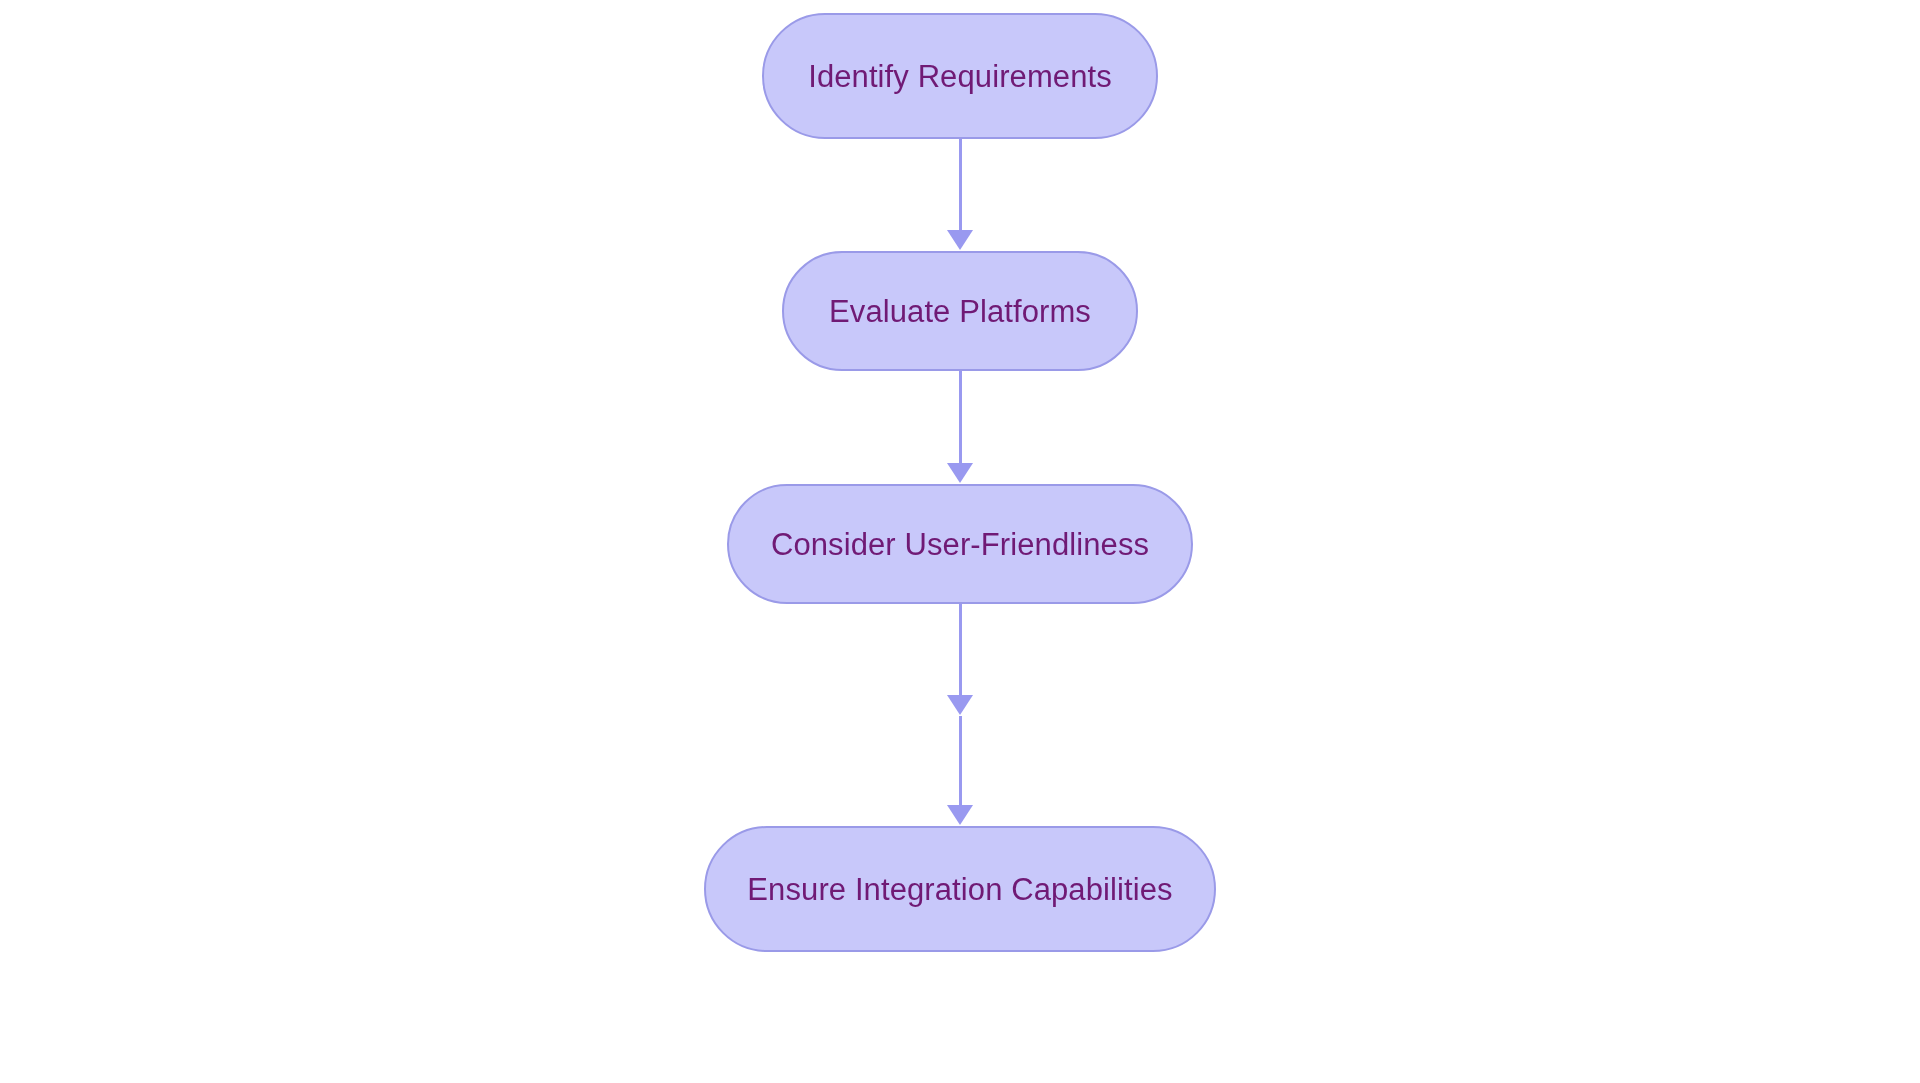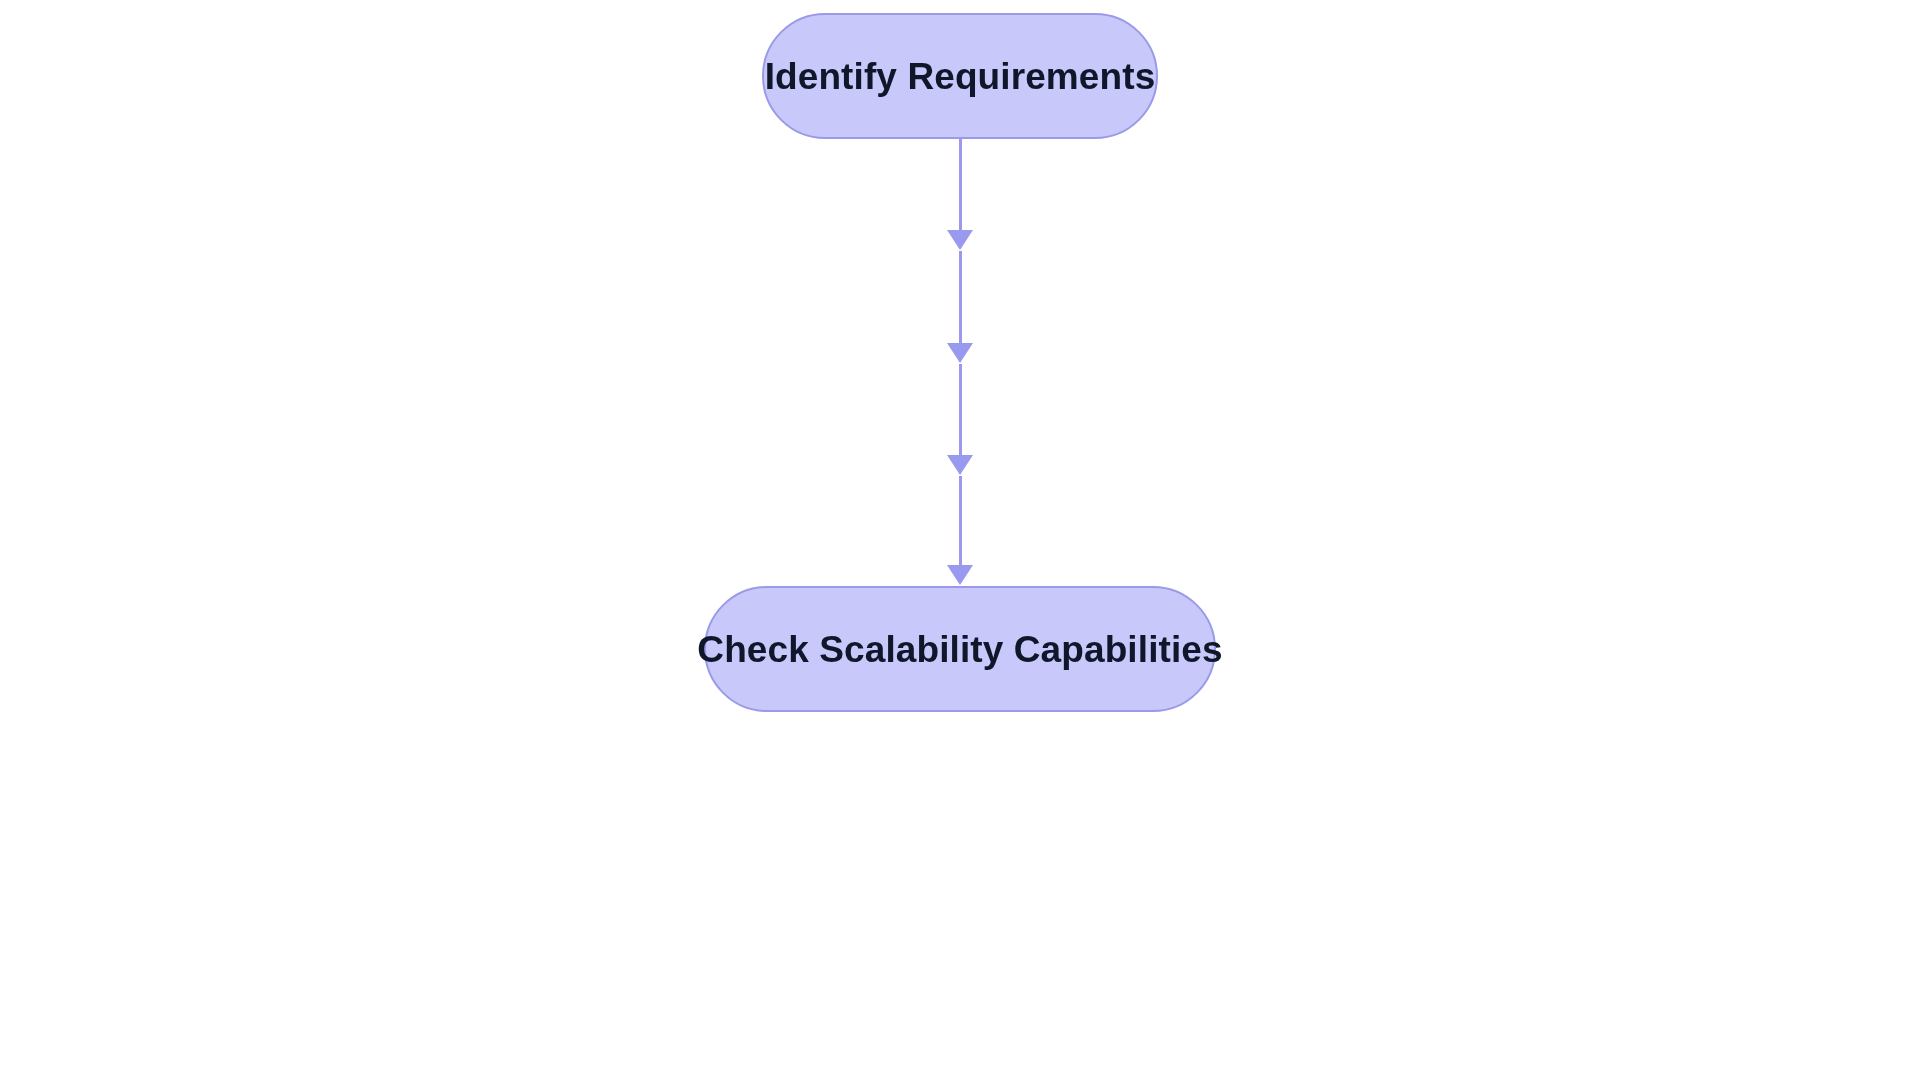--- a/index.html
+++ b/index.html
@@ -46,24 +46,24 @@
     background: #c8c8fa;
     border: 2px solid #9a9ae8;
     border-radius: 999px;
     color: #3333cc;
     text-align: center;
     white-space: nowrap;
     user-select: none;
   }
 
   .node-label {
-    font-size: 37px;
-    font-weight: 700;
+    font-size: 31px;
+    font-weight: 400;
     letter-spacing: 0.1px;
-    color: #0f172a;
+    color: #701a75;
     line-height: 1;
     padding: 0 34px;
   }
 
   
   .node-1 { width: 396px; height: 126px; }
   .node-2 { width: 356px; height: 120px; }
   .node-3 { width: 466px; height: 120px; }
   .node-4 { width: 336px; height: 120px; }
   .node-5 { width: 512px; height: 126px; }
@@ -113,36 +113,42 @@
 
     <div class="node node-1">
       <span class="node-label">Identify Requirements</span>
     </div>
 
     <div class="connector gap-1">
       <div class="connector-line"></div>
       <div class="connector-head"></div>
     </div>
 
+    <div class="node node-2">
+      <span class="node-label">Evaluate Platforms</span>
+    </div>
 
     <div class="connector gap-2">
       <div class="connector-line"></div>
       <div class="connector-head"></div>
     </div>
 
+    <div class="node node-3">
+      <span class="node-label">Consider User-Friendliness</span>
+    </div>
 
     <div class="connector gap-3">
       <div class="connector-line"></div>
       <div class="connector-head"></div>
     </div>
 
 
     <div class="connector gap-4">
       <div class="connector-line"></div>
       <div class="connector-head"></div>
     </div>
 
     <div class="node node-5">
-      <span class="node-label">Check Scalability Capabilities</span>
+      <span class="node-label">Ensure Integration Capabilities</span>
     </div>
 
   </div>
 </div>
 
 </body></html>

